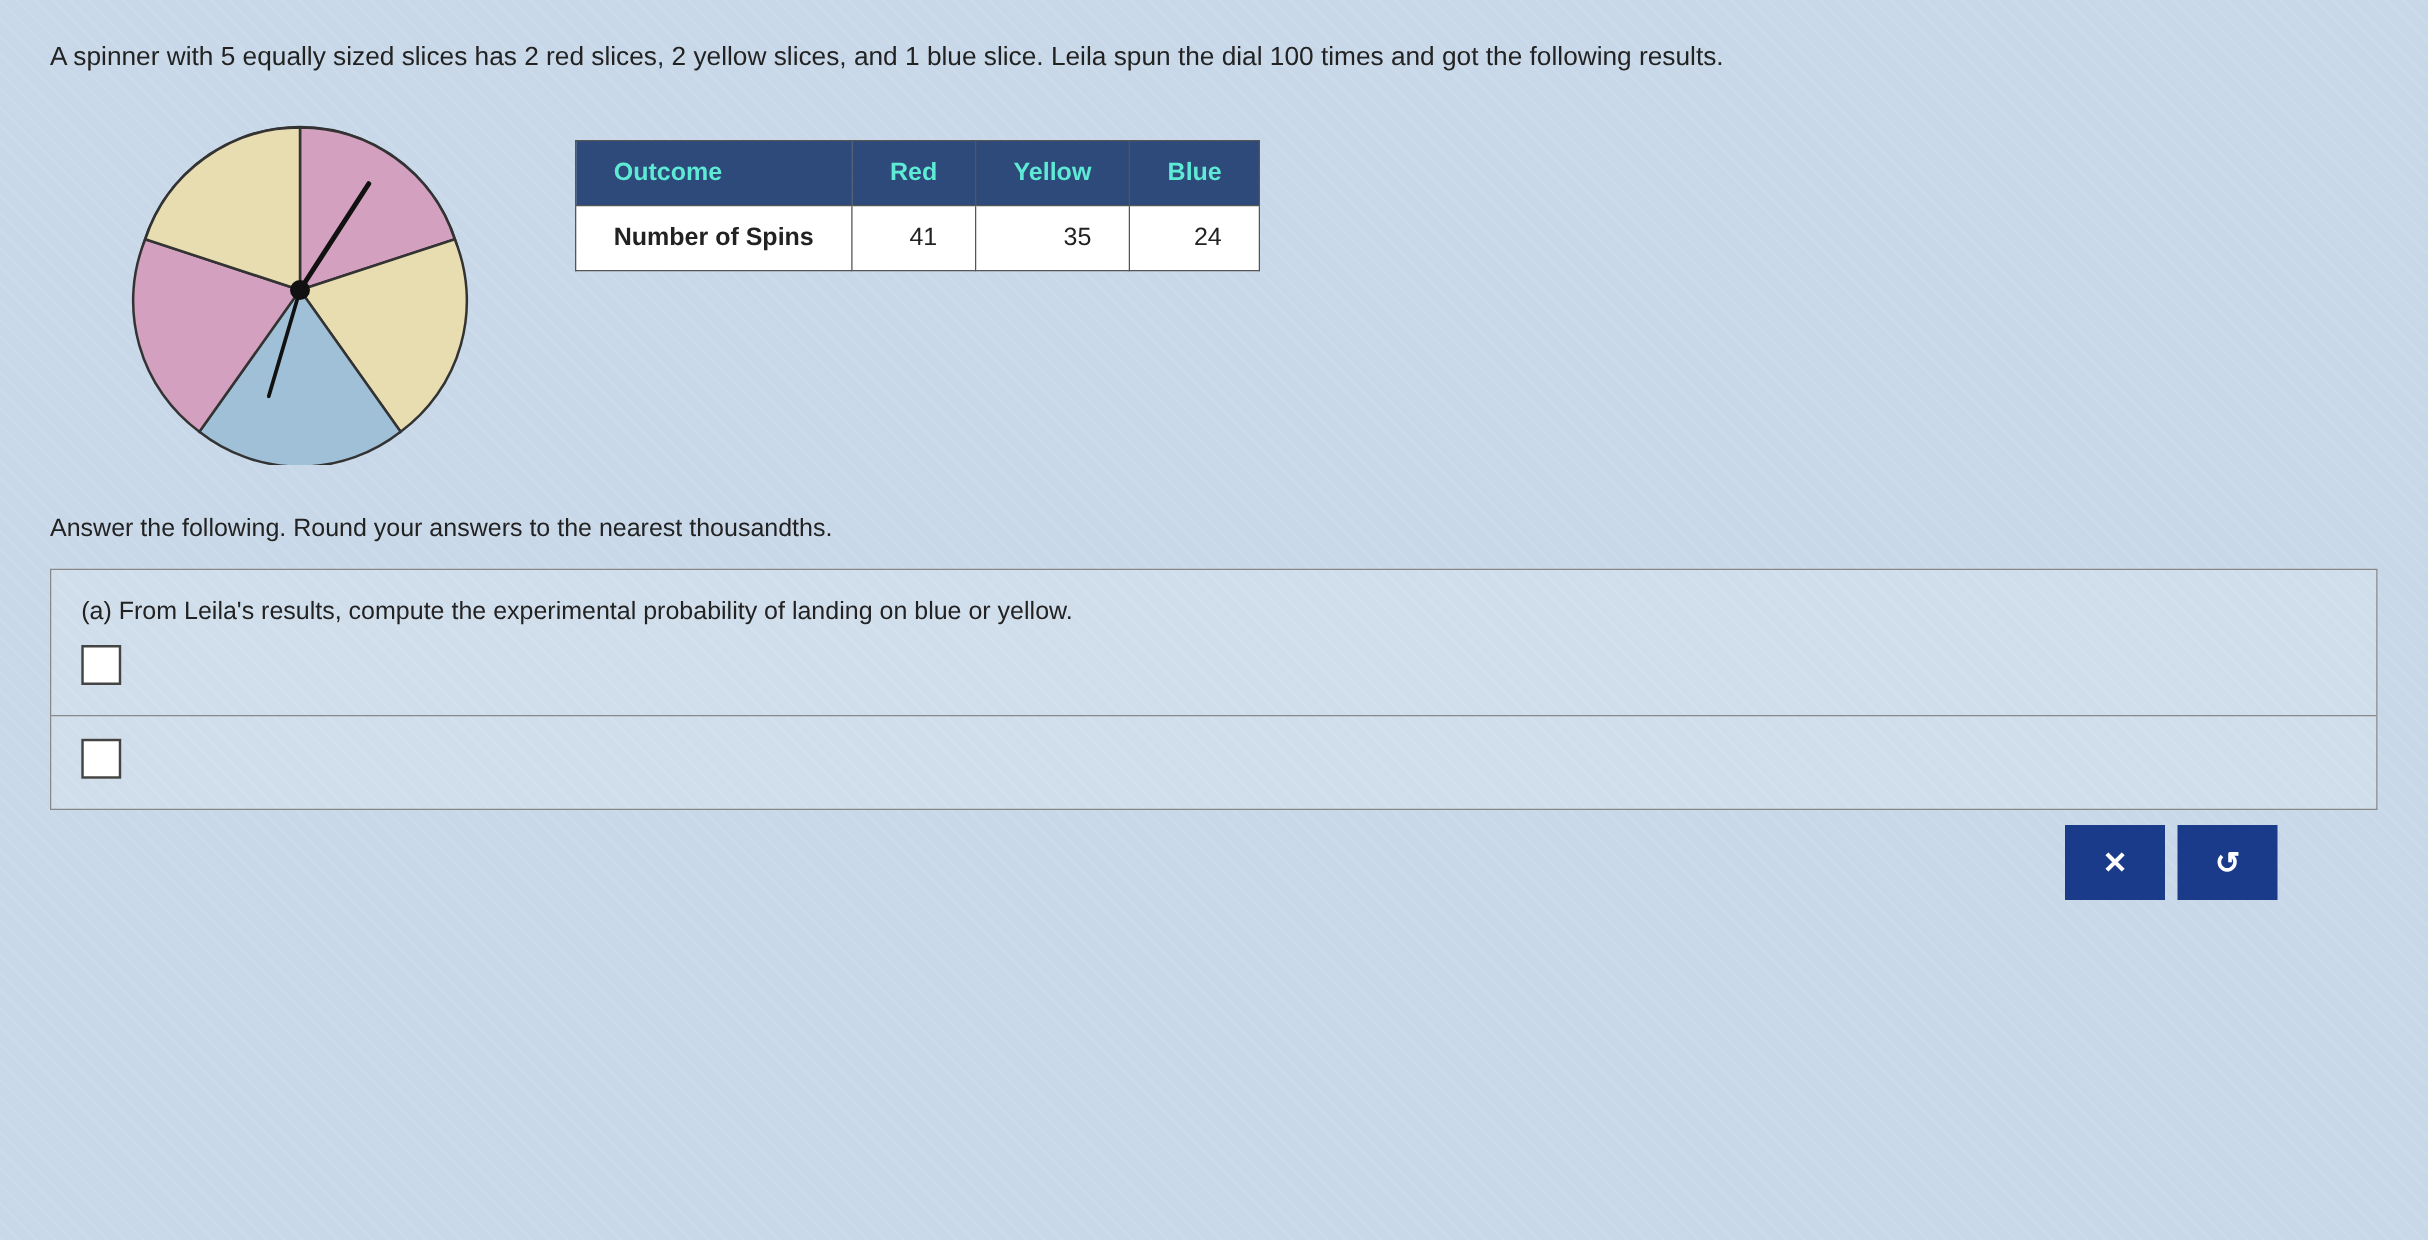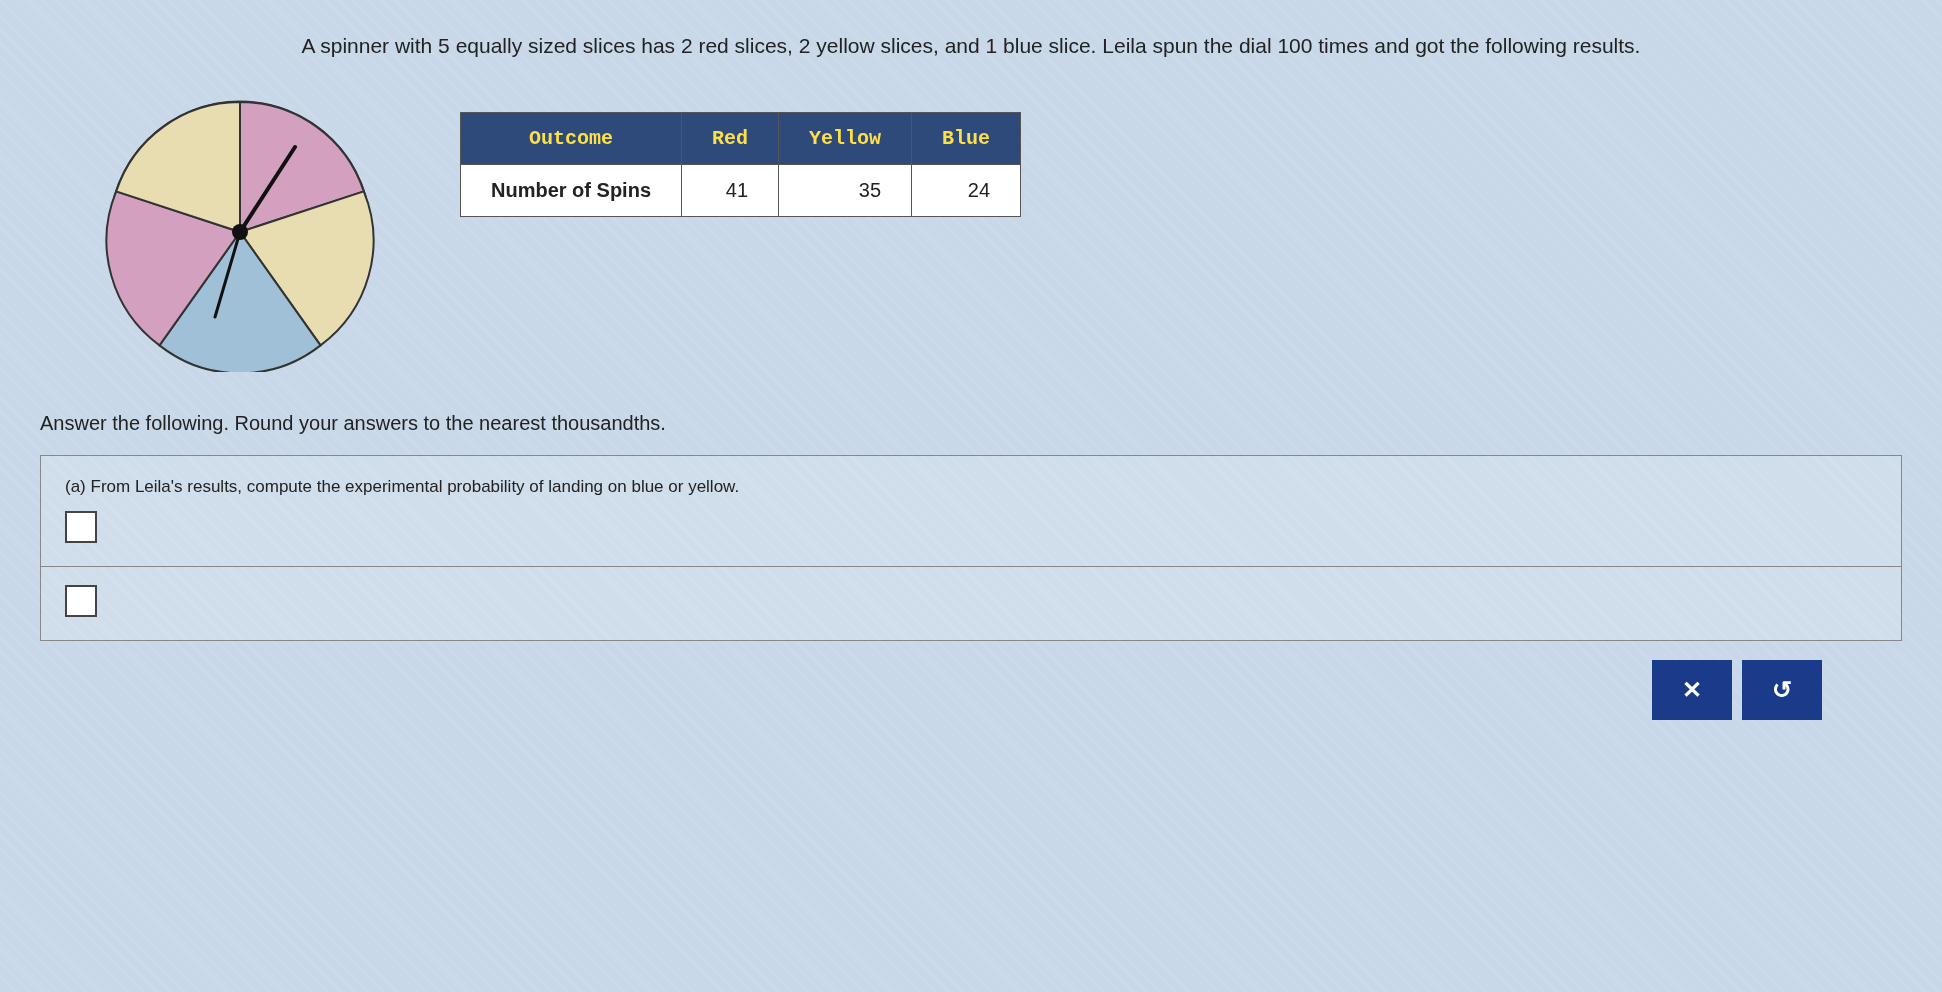--- a/index.html
+++ b/index.html
@@ -19,21 +19,20 @@
       font-family: Arial, sans-serif;
       font-size: 20px;
       color: #222;
       padding: 30px 40px;
     }
 
     .problem-text {
       font-size: 21px;
       margin-bottom: 30px;
       line-height: 1.5;
-      text-align: center;
     }
 
     .content-row {
       display: flex;
       align-items: flex-start;
       gap: 80px;
       margin-bottom: 40px;
     }
 
     
@@ -49,26 +48,25 @@
       margin-top: 20px;
     }
 
     table {
       border-collapse: collapse;
       font-size: 20px;
     }
 
     table th {
       background-color: #2d4a7a;
-      color: #fde047;
+      color: #5eead4;
       padding: 14px 30px;
-      text-align: center;
+      text-align: left;
       font-weight: bold;
       border: 1px solid #555;
-      font-family: Liberation Mono, monospace;
     }
 
     table td {
       background-color: white;
       padding: 14px 30px;
       text-align: right;
       border: 1px solid #555;
     }
 
     table .row-header {
@@ -92,21 +90,21 @@
     .question-part {
       border-bottom: 1px solid #888;
       padding: 18px 24px;
     }
 
     .question-part:last-child {
       border-bottom: none;
     }
 
     .question-text {
-      font-size: 17px;
+      font-size: 20px;
       margin-bottom: 12px;
       line-height: 1.5;
     }
 
     .answer-input-box {
       width: 32px;
       height: 32px;
       border: 2px solid #444;
       background: white;
       display: inline-block;

